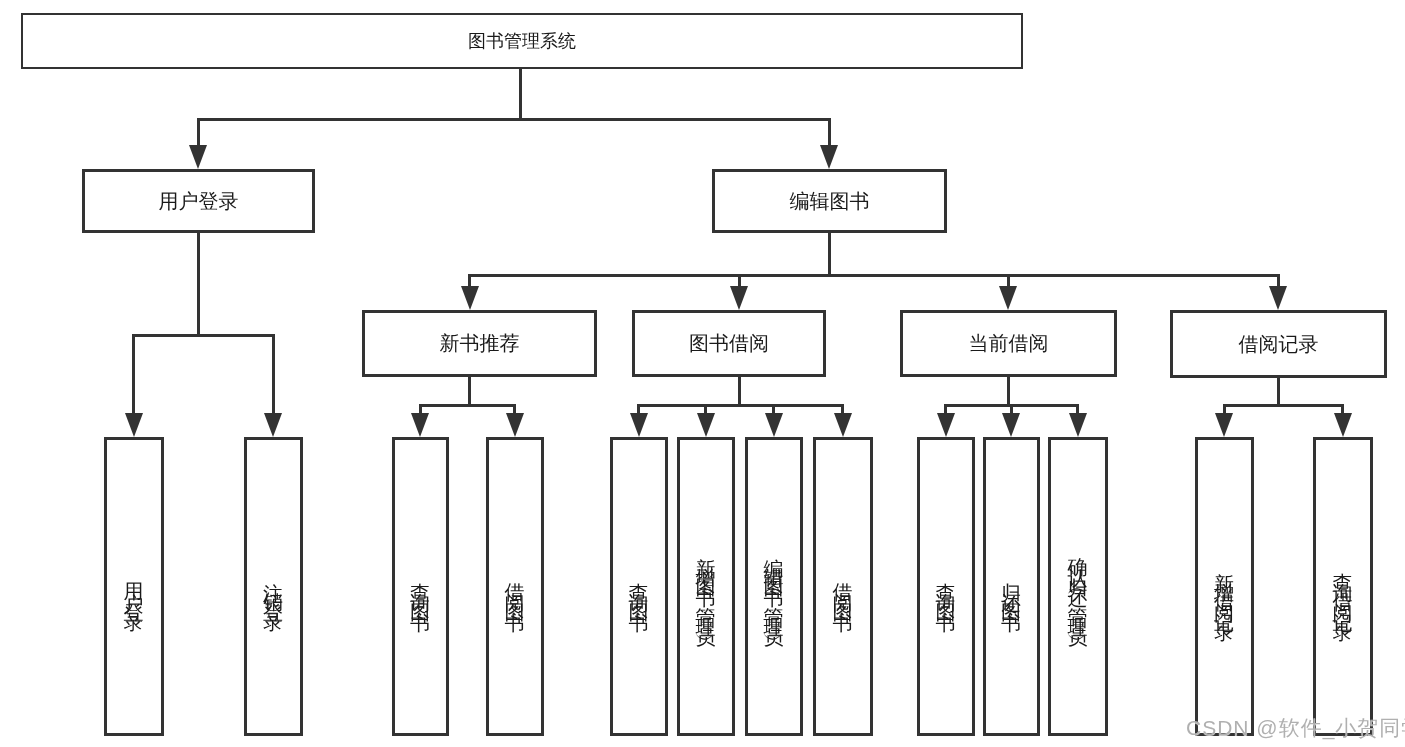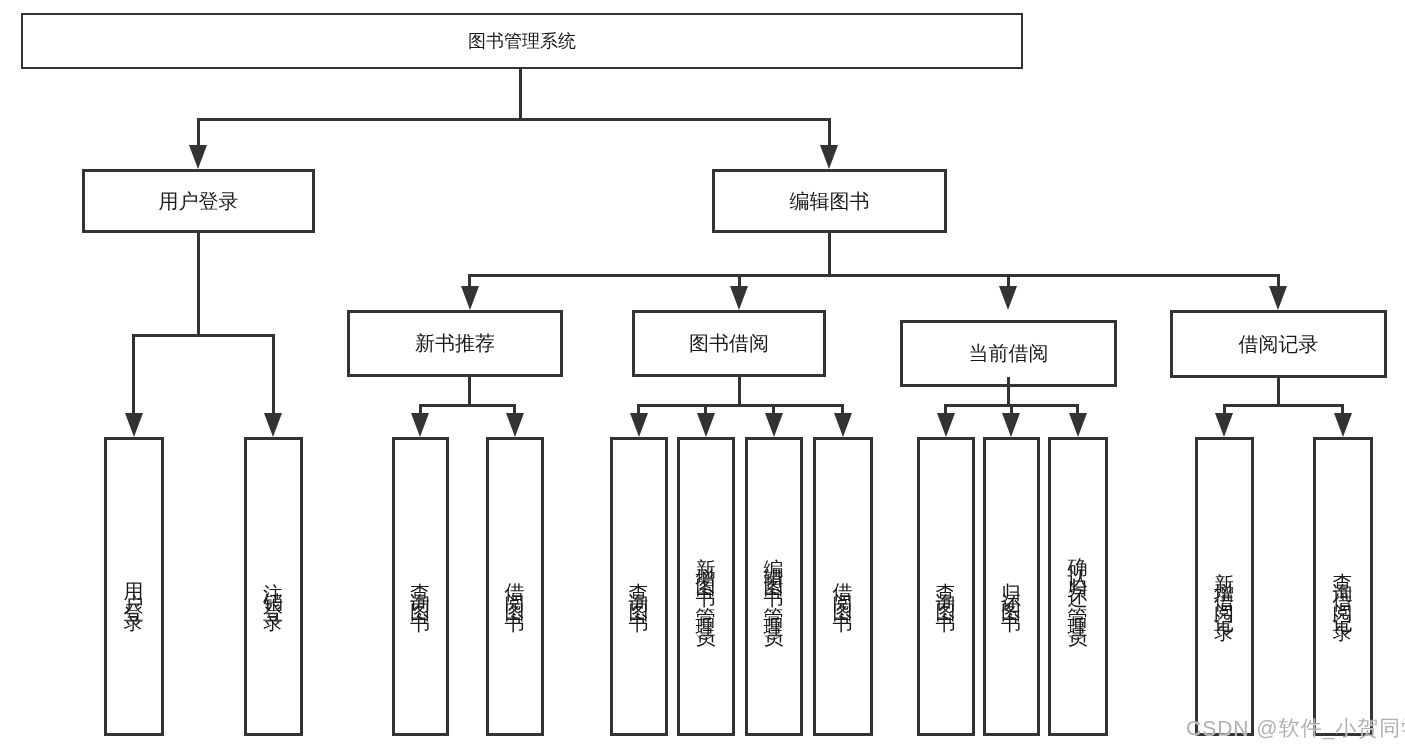--- a/index.html
+++ b/index.html
@@ -48,27 +48,27 @@
     <span>图书管理系统</span>
   </div>
 
   <div class="node" style="left:82px;top:169px;width:233px;height:64px">
     <span>用户登录</span>
   </div>
   <div class="node" style="left:712px;top:169px;width:235px;height:64px">
     <span>编辑图书</span>
   </div>
 
-  <div class="node" style="left:347px;top:310px;width:216px;height:67px">
+  <div class="node" style="left:362px;top:310px;width:235px;height:67px">
     <span>新书推荐</span>
   </div>
   <div class="node" style="left:632px;top:310px;width:194px;height:67px">
     <span>图书借阅</span>
   </div>
-  <div class="node" style="left:900px;top:320px;width:217px;height:67px">
+  <div class="node" style="left:900px;top:310px;width:217px;height:67px">
     <span>当前借阅</span>
   </div>
   <div class="node" style="left:1170px;top:310px;width:217px;height:68px">
     <span>借阅记录</span>
   </div>
 
   <div class="node leaf" style="left:104px;top:437px;width:60px;height:299px">
     <span class="vtext">用户登录</span>
   </div>
   <div class="node leaf" style="left:244px;top:437px;width:59px;height:299px">

